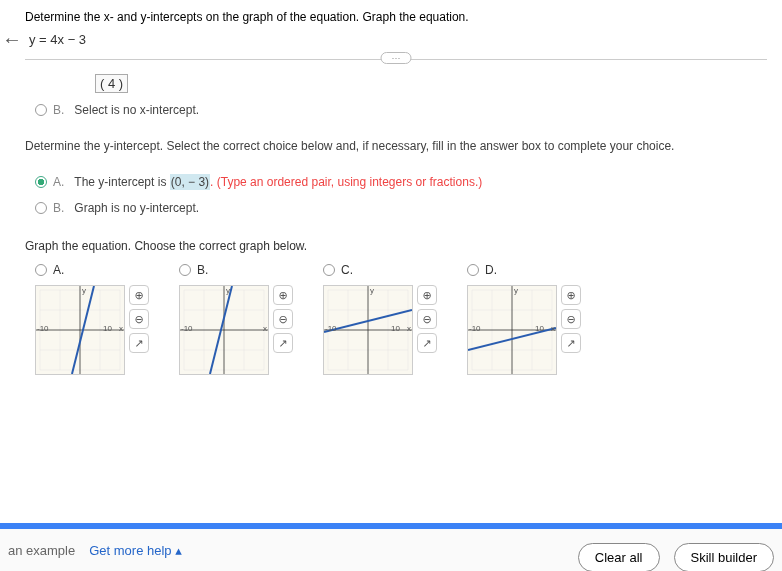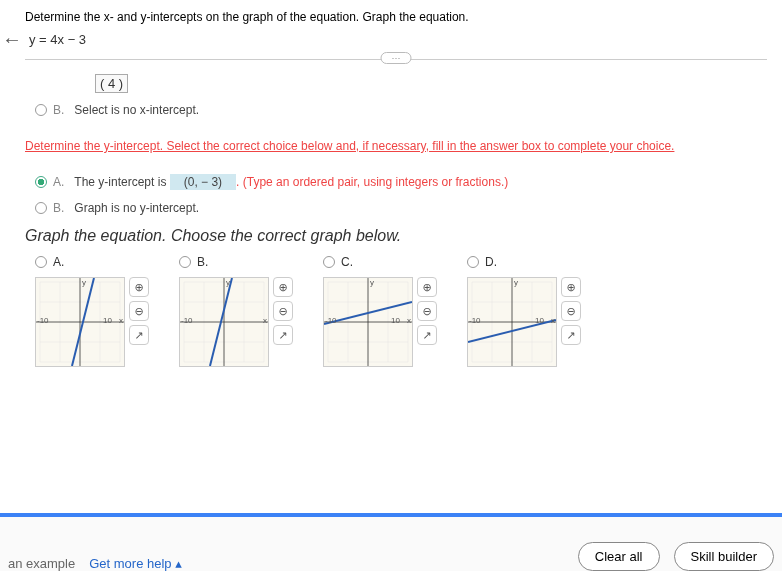--- a/index.html
+++ b/index.html
@@ -10,33 +10,33 @@
   .prompt { font-size: 12px; color: #000000; margin-bottom: 8px; }
   .equation { margin-left: 4px; font-size: 13px; margin-bottom: 12px; }
   .hr-line { border: 0; border-top: 1px solid #ccc; margin: 8px 0 14px 0; position: relative; }
   .hr-pill { position: absolute; left: 50%; top: -8px; transform: translateX(-50%); background: #fff; border: 1px solid #bbb; border-radius: 10px; padding: 0 10px; font-size: 9px; color: #888; }
   .prev-answer { margin-left: 70px; margin-bottom: 10px; }
   .ans-box { display: inline-block; border: 1px solid #aaa; padding: 1px 4px; min-width: 30px; background: #f9f9f9; }
   .radio-row { display: flex; align-items: center; gap: 6px; margin: 6px 0 12px 10px; font-size: 12px; color: #444; }
   .radio { width: 12px; height: 12px; border: 1px solid #999; border-radius: 50%; flex-shrink: 0; }
   .radio.checked { border-color: #4a8; background: radial-gradient(circle, #3a7 45%, transparent 50%); }
   .label-letter { color: #888; margin-right: 4px; }
-  .subprompt { font-size: 12px; color: #ef4444; margin: 22px 0; text-decoration: underline; }
-  .answer-highlight { background: #d0e8f0; padding: 1px 14px; }
+  .subprompt { font-size: 12px; color: #404040; margin: 22px 0; }
+  .answer-highlight { background: #d0e8f0; padding: 1px 1px; }
   .hint { font-size: 12px; color: #ef4444; }
-  .graph-prompt { font-size: 16px; margin: 12px 0 10px 0; font-style: italic; }
+  .graph-prompt { font-size: 12px; margin: 24px 0 10px 0; }
   .options-row { display: flex; gap: 30px; margin-left: 10px; }
   .option-col { display: flex; flex-direction: column; align-items: flex-start; }
   .option-header { display: flex; align-items: center; gap: 6px; margin-bottom: 8px; font-size: 12px; }
   .graph-wrap { display: flex; align-items: flex-start; gap: 4px; }
   .graph-box { width: 90px; height: 90px; background: #faf8f0; border: 1px solid #ccc; position: relative; overflow: hidden; }
   .graph-box svg { width: 100%; height: 100%; }
   .graph-tools { display: flex; flex-direction: column; gap: 4px; }
   .tool-btn { width: 20px; height: 20px; border: 1px solid #ccc; border-radius: 4px; background: #fff; display: flex; align-items: center; justify-content: center; font-size: 11px; color: #555; cursor: pointer; }
-  .footer { position: absolute; bottom: 0; left: 0; right: 0; height: 58px; border-top: 4px solid #3b82f6; background: #fafafa; display: flex; align-items: flex-end; padding: 0 8px; gap: 14px; }
+  .footer { position: absolute; bottom: 0; left: 0; right: 0; height: 48px; border-top: 6px solid #3b82f6; background: #fafafa; display: flex; align-items: center; padding: 0 8px; gap: 14px; }
   .footer-link { color: #2566c9; font-size: 13px; cursor: pointer; }
   .footer-link.gray { color: #666; }
   .spacer { flex: 1; }
   .pill-btn { border: 1px solid #888; border-radius: 18px; padding: 6px 16px; background: #fff; font-size: 13px; cursor: pointer; margin-top: 15px; }
   .check-btn { background: linear-gradient(#f05a8c, #e84878); color: #fff; border: none; border-radius: 18px 0 0 18px; padding: 8px 14px; font-size: 13px; cursor: pointer; }
   .axis-label { position: absolute; font-size: 8px; color: #555; }
 </style>
 </head>
 <body>
 

